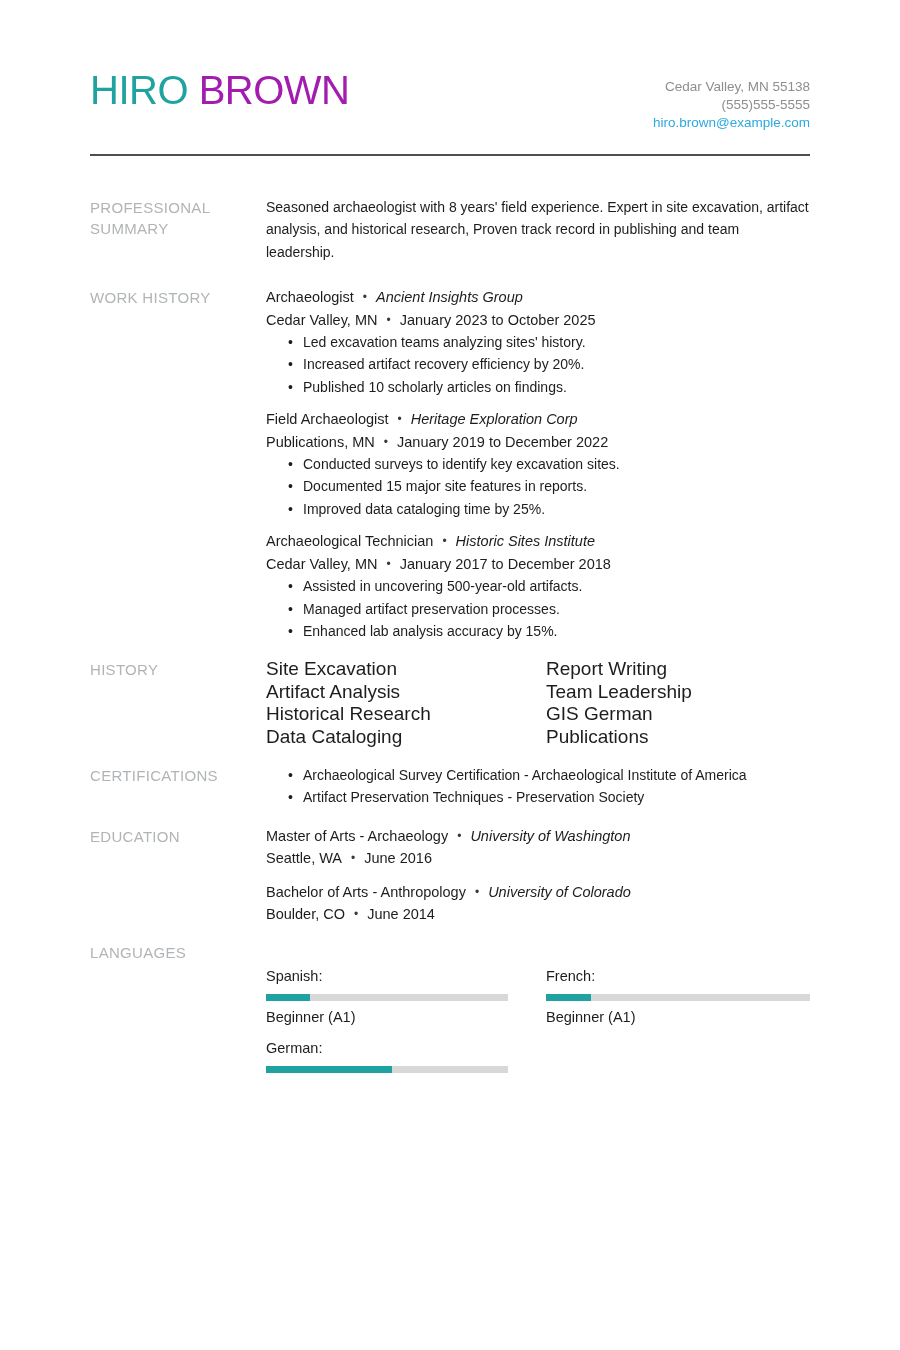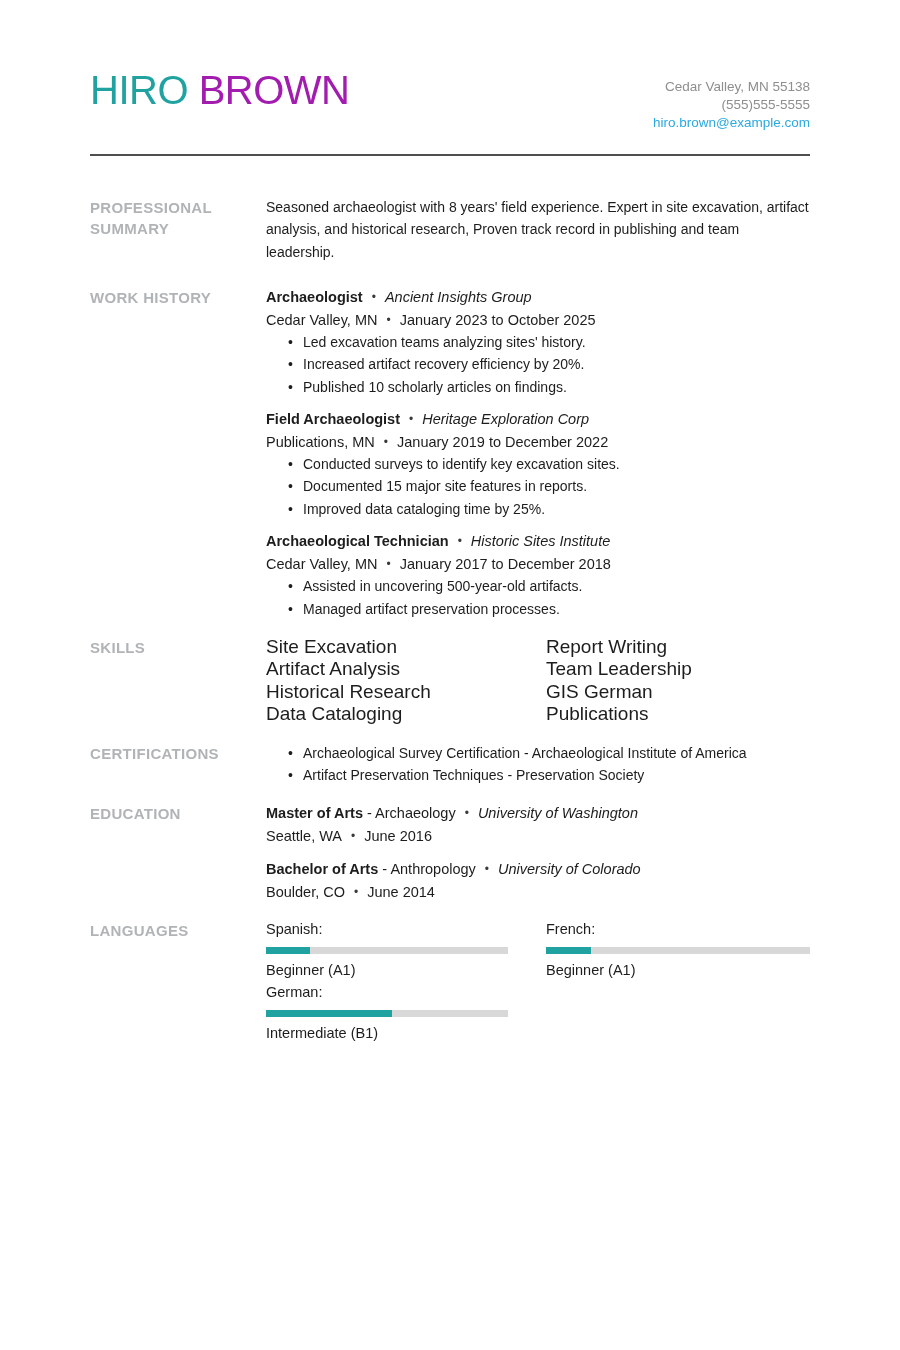--- a/index.html
+++ b/index.html
@@ -18,46 +18,46 @@
   .name-last { color:#a21caf;text-align:right; }
   .contact { margin-top:10px; text-align:right; font-size:13.5px; line-height:18px; color:var(--contact); }
   .contact a { color:var(--email); text-decoration:none; cursor:pointer; }
   .rule { border:none; border-top:2.5px solid #4F4F4F; margin:22px 0 0 0; }
 
   
   .content { margin-top:40px; }
   .section { display:grid; grid-template-columns:176px 1fr; margin-bottom:16px; }
   .section.summary { margin-bottom:23px; }
   .sec-heading {
-    color:var(--heading); font-size:15px; font-weight:bold; line-height:21px;
+    color:var(--heading); font-size:15px; font-weight:normal; line-height:21px;
     letter-spacing:0.3px; max-width:135px; padding-top:1px;
   }
   .body-text { font-size:14px; line-height:22.4px; }
 
   
   .job { margin-bottom:10px; }
   .job:last-child { margin-bottom:0; }
   .title-line, .meta-line { font-size:14.5px; line-height:22.4px; }
-  .bold { font-weight:bold;text-align:right; }
+  .bold { font-weight:normal;text-align:right; }
   .italic { font-style:italic; }
   .dot { display:inline-block; margin:0 9px; font-size:12px; color:#3a3a3a; vertical-align:1px; }
   ul.bullets { list-style:none; margin:0; padding:0 0 0 22px; }
   ul.bullets li { position:relative; padding-left:15px; font-size:14px; line-height:22.4px; }
   ul.bullets li::before { content:"\2022"; position:absolute; left:0; top:0; }
 
   
   .two-col { display:grid; grid-template-columns:280px 1fr; }
   .col-stack > div { font-size:19px; line-height:22.4px; }
 
   
   .edu { margin-bottom:11px; }
   .edu:last-child { margin-bottom:0; }
 
   
-  .lang-grid { display:grid; grid-template-columns:280px 1fr; row-gap:1px; }
+  .lang-grid { display:grid; grid-template-columns:280px 1fr; row-gap:10px;margin-top:25px; }
   .lang-item:nth-child(odd) { padding-right:38px; }
   .lang-label { font-size:14.5px; line-height:21px; }
   .lang-bar { height:7px; background:var(--track); margin:7px 0 6px 0; overflow:hidden; }
   .lang-fill { height:100%; width:0; background:var(--accent); }
   .lang-level { font-size:14.5px; line-height:21px; }
 </style>
 </head>
 <body>
 
 <div class="page">
@@ -102,28 +102,29 @@
             <li>Improved data cataloging time by 25%.</li>
           </ul>
         </div>
 
         <div class="job">
           <div class="title-line"><span class="bold">Archaeological Technician</span><span class="dot">•</span><span class="italic">Historic Sites Institute</span></div>
           <div class="meta-line"><span>Cedar Valley, MN</span><span class="dot">•</span><span>January 2017 to December 2018</span></div>
           <ul class="bullets">
             <li>Assisted in uncovering 500-year-old artifacts.</li>
             <li>Managed artifact preservation processes.</li>
+            <li>Enhanced lab analysis accuracy by 15%.</li>
           </ul>
         </div>
 
       </div>
     </div>
 
     <div class="section">
-      <div class="sec-heading">SKILLS</div>
+      <div class="sec-heading">HISTORY</div>
       <div class="two-col">
         <div class="col-stack">
           <div>Site Excavation</div>
           <div>Artifact Analysis</div>
           <div>Historical Research</div>
           <div>Data Cataloging</div>
         </div>
         <div class="col-stack">
           <div>Report Writing</div>
           <div>Team Leadership</div>
@@ -176,20 +177,19 @@
             <div class="lang-fill" style="width: 17%;"></div>
           </div>
           <div class="lang-level">Beginner (A1)</div>
         </div>
 
         <div class="lang-item">
           <div class="lang-label">German:</div>
           <div class="lang-bar">
             <div class="lang-fill" style="width: 52%;"></div>
           </div>
-          <div class="lang-level">Intermediate (B1)</div>
         </div>
 
       </div>
     </div>
 
   </div>
 </div>
 
 </body></html>

